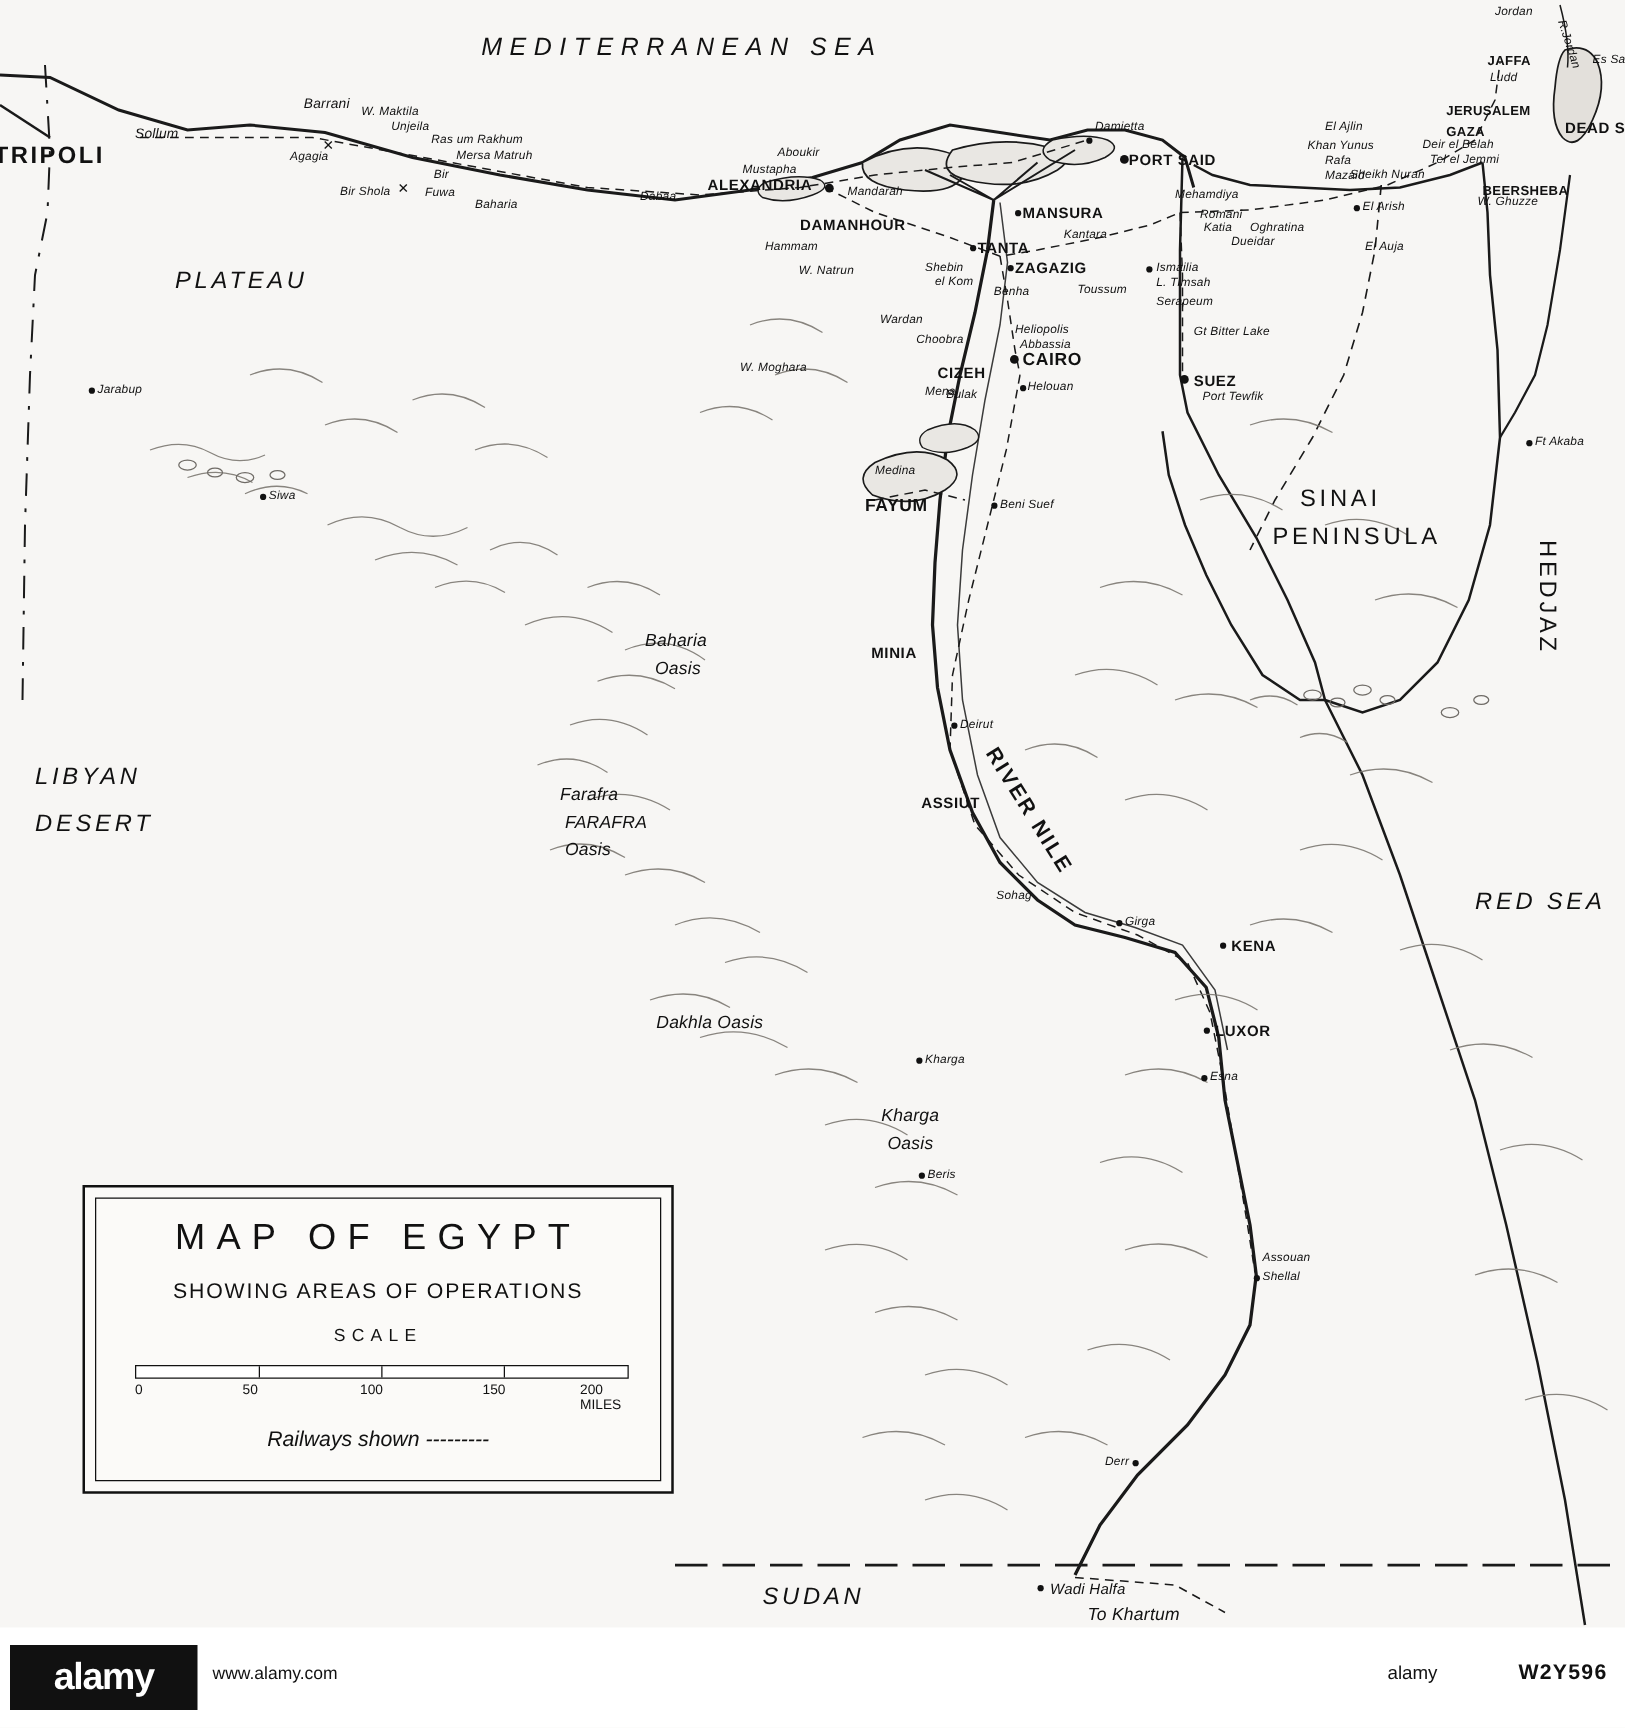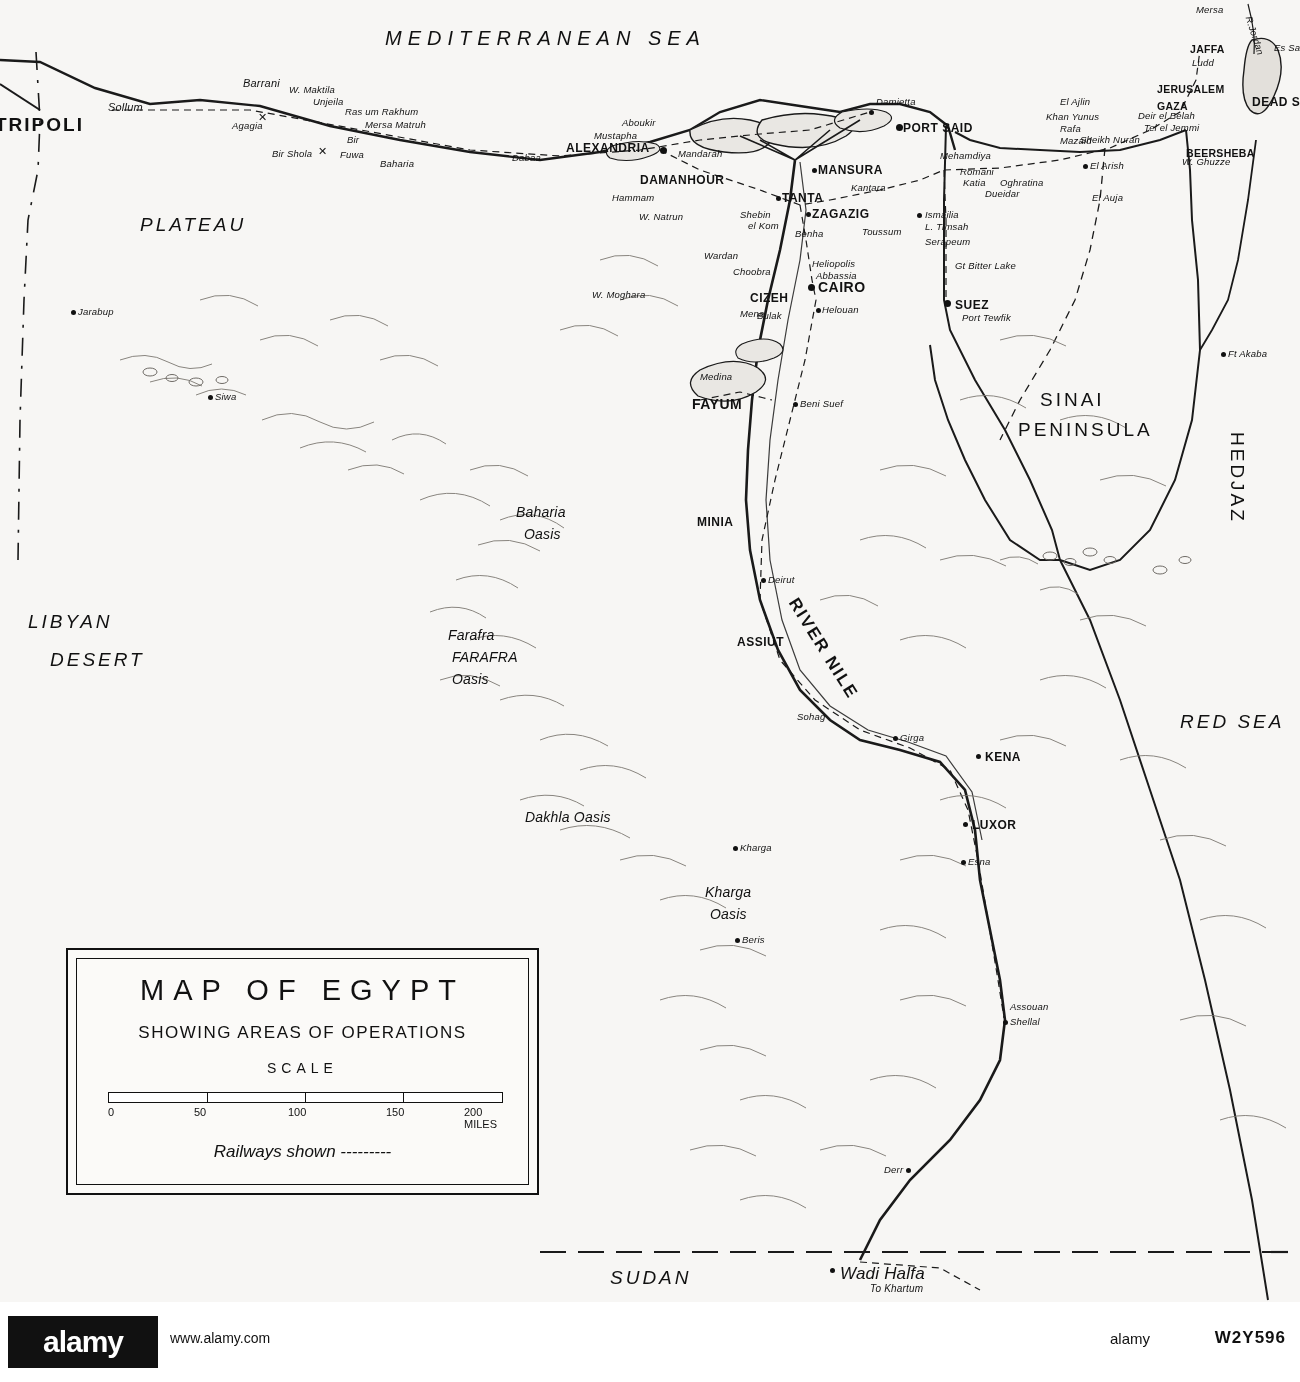--- a/index.html
+++ b/index.html
@@ -187,21 +187,21 @@
       <ellipse cx="1185" cy="560" rx="6" ry="3.5"></ellipse>
     </g>
   </svg>
 
   <div class="lbl sea-major" style="left:385px;top:28px;">MEDITERRANEAN   SEA</div>
   <div class="lbl region" style="left:1180px;top:712px;">RED SEA</div>
   <div class="lbl caps" style="left:1252px;top:96px;">DEAD SEA</div>
 
   <div class="lbl region" style="left:140px;top:215px;">PLATEAU</div>
   <div class="lbl region" style="left:28px;top:612px;">LIBYAN</div>
-  <div class="lbl region" style="left:28px;top:650px;margin-left:22px;">DESERT</div>
+  <div class="lbl region" style="left:28px;top:650px;">DESERT</div>
   <div class="lbl region2" style="left:1040px;top:390px;">SINAI</div>
   <div class="lbl region2" style="left:1018px;top:420px;">PENINSULA</div>
   <div class="lbl region2" style="left:1247px;top:432px;transform:rotate(90deg);">HEDJAZ</div>
   <div class="lbl region" style="left:610px;top:1268px;">SUDAN</div>
   <div class="lbl caps" style="left:-5px;top:115px;font-size:19px;letter-spacing:2px;">TRIPOLI</div>
   <div class="lbl riverlbl" style="left:800px;top:595px;transform:rotate(58deg);">RIVER NILE</div>
 
   <div class="lbl oasis" style="left:516px;top:505px;">Baharia</div>
   <div class="lbl oasis" style="left:524px;top:527px;">Oasis</div>
   <div class="lbl oasis" style="left:448px;top:628px;">Farafra</div>
@@ -280,23 +280,23 @@
   <div class="dot" style="left:961px;top:860px;"></div>
   <div class="lbl town-sm" style="left:740px;top:843px;">Kharga</div>
   <div class="dot" style="left:733px;top:846px;"></div>
   <div class="lbl town-sm" style="left:742px;top:935px;">Beris</div>
   <div class="dot" style="left:735px;top:938px;"></div>
   <div class="lbl town-sm" style="left:1010px;top:1002px;">Assouan</div>
   <div class="lbl town-sm" style="left:1010px;top:1017px;">Shellal</div>
   <div class="dot" style="left:1003px;top:1020px;"></div>
   <div class="lbl town-sm" style="left:884px;top:1165px;">Derr</div>
   <div class="dot" style="left:906px;top:1168px;"></div>
-  <div class="lbl town-sm" style="left:840px;top:1265px;font-size:17px;">Wadi Halfa</div>
+  <div class="lbl town-sm" style="left:840px;top:1265px;font-size:12px;">Wadi Halfa</div>
   <div class="dot" style="left:830px;top:1268px;"></div>
-  <div class="lbl town-sm" style="left:870px;top:1284px;font-size:10px;">To Khartum</div>
+  <div class="lbl town-sm" style="left:870px;top:1284px;font-size:14px;">To Khartum</div>
   <div class="lbl town-sm" style="left:215px;top:392px;">Siwa</div>
   <div class="dot" style="left:208px;top:395px;"></div>
   <div class="lbl town-sm" style="left:78px;top:307px;">Jarabup</div>
   <div class="dot" style="left:71px;top:310px;"></div>
   <div class="lbl town-sm" style="left:876px;top:97px;">Damietta</div>
   <div class="dot" style="left:869px;top:110px;"></div>
   <div class="lbl town-sm" style="left:940px;top:151px;">Mehamdiya</div>
   <div class="lbl town-sm" style="left:960px;top:167px;">Romani</div>
   <div class="lbl town-sm" style="left:1000px;top:178px;">Oghratina</div>
   <div class="lbl town-sm" style="left:963px;top:178px;">Katia</div>
@@ -315,21 +315,21 @@
   <div class="dot" style="left:1083px;top:164px;"></div>
   <div class="lbl town-sm" style="left:1092px;top:193px;">El Auja</div>
   <div class="lbl town-sm" style="left:1060px;top:97px;">El Ajlin</div>
   <div class="lbl town-sm" style="left:1046px;top:112px;">Khan Yunus</div>
   <div class="lbl town-sm" style="left:1060px;top:124px;">Rafa</div>
   <div class="lbl town-sm" style="left:1060px;top:136px;">Mazaid</div>
   <div class="lbl town-sm" style="left:1138px;top:111px;">Deir el Belah</div>
   <div class="lbl town-sm" style="left:1144px;top:123px;">Tel el Jemmi</div>
   <div class="lbl town-sm" style="left:1080px;top:135px;">Sheikh Nuran</div>
   <div class="lbl town-sm" style="left:1182px;top:157px;">W. Ghuzze</div>
-  <div class="lbl town-sm" style="left:1196px;top:5px;">Mersa</div>
+  <div class="lbl town-sm" style="left:1196px;top:5px;">Jordan</div>
   <div class="lbl town-sm" style="left:1192px;top:58px;">Ludd</div>
   <div class="lbl town-sm" style="left:1253px;top:15px;transform:rotate(72deg);">R.Jordan</div>
   <div class="lbl town-sm" style="left:1274px;top:43px;">Es Salt</div>
 
   <div class="xmark" style="left:258px;top:112px;">✕</div>
   <div class="xmark" style="left:318px;top:146px;">✕</div>
 
   <div id="legend">
     <div class="inner"></div>
     <div class="title">MAP OF EGYPT</div>

